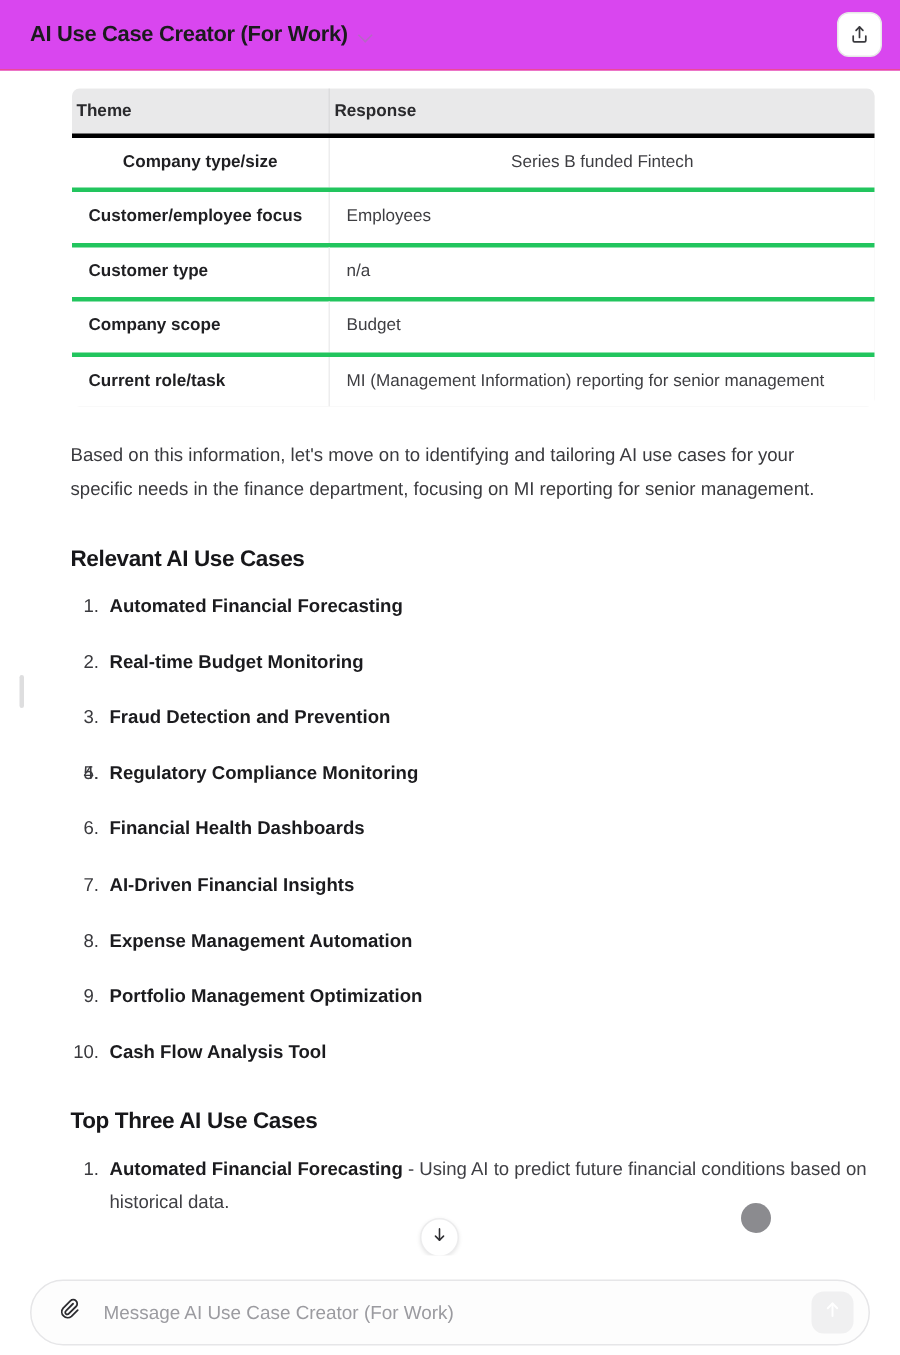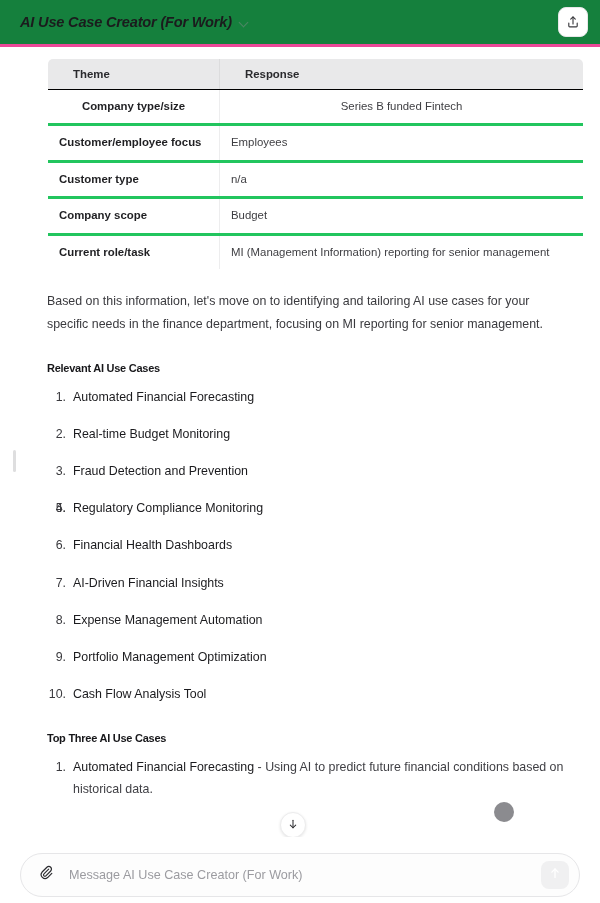--- a/index.html
+++ b/index.html
@@ -20,27 +20,26 @@
     background: #ffffff;
     overflow: hidden;
   }
 
   
   .header {
     position: absolute;
     top: 0; left: 0;
     width: 600px;
     height: 47px;
-    background: #15803d;
-    border-bottom: 3px solid #ec4899;
+    background: #d946ef;
+    border-bottom: 1px solid #ec4899;
     display: flex;
     align-items: center;
     padding: 0 12px 0 20px;
     z-index: 40;
-    font-style: italic;
   }
   .header-title-wrap {
     display: flex;
     align-items: center;
     gap: 7px;
     cursor: pointer;
   }
   .header-title {
     font-size: 14.6px;
     font-weight: 700;
@@ -99,22 +98,22 @@
     overflow: hidden;
     table-layout: fixed;
     background: #ffffff;
   }
   .info-table th {
     background: #e9e9ea;
     text-align: left;
     font-size: 11.4px;
     font-weight: 700;
     color: #2a2a2d;
-    padding: 9px 25px;
-    border-bottom: 1px solid #000000;
+    padding: 9px 3px;
+    border-bottom: 3px solid #000000;
   }
   .info-table th.col-theme { width: 172px; }
   .info-table th.col-response { border-left: 1px solid #dcdcdd; }
   .info-table td {
     font-size: 11.4px;
     padding: 9px 11px;
     border-top: 3px solid #22c55e;
     vertical-align: middle;
     line-height: 1.35;
   }
@@ -136,21 +135,21 @@
     font-size: 12.4px;
     line-height: 1.82;
     color: #3a3a3e;
     max-width: 520px;
     padding-right: 10px;
   }
 
   h2.section-heading {
     margin-top: 27px;
     margin-bottom: 2px;
-    font-size: 11px;
+    font-size: 15px;
     font-weight: 700;
     color: #17171a;
     letter-spacing: -0.25px;
   }
 
   ol.use-case-list {
     list-style: none;
     margin-top: 12px;
     padding: 0;
   }
@@ -166,21 +165,21 @@
   ol.use-case-list > li .li-num {
     position: absolute;
     left: 0;
     top: 0;
     width: 19px;
     text-align: right;
     color: #3a3a3e;
     font-size: 12.4px;
   }
   ol.use-case-list > li .li-title {
-    font-weight: 400;
+    font-weight: 700;
     color: #1b1b1e;
   }
   ol.use-case-list > li .li-desc { color: #3f3f44; }
 
   ol.detail-list { margin-top: 12px; }
   ol.detail-list > li { margin-bottom: 17px; }
 
   
   .scrollbar-thumb {
     position: absolute;

